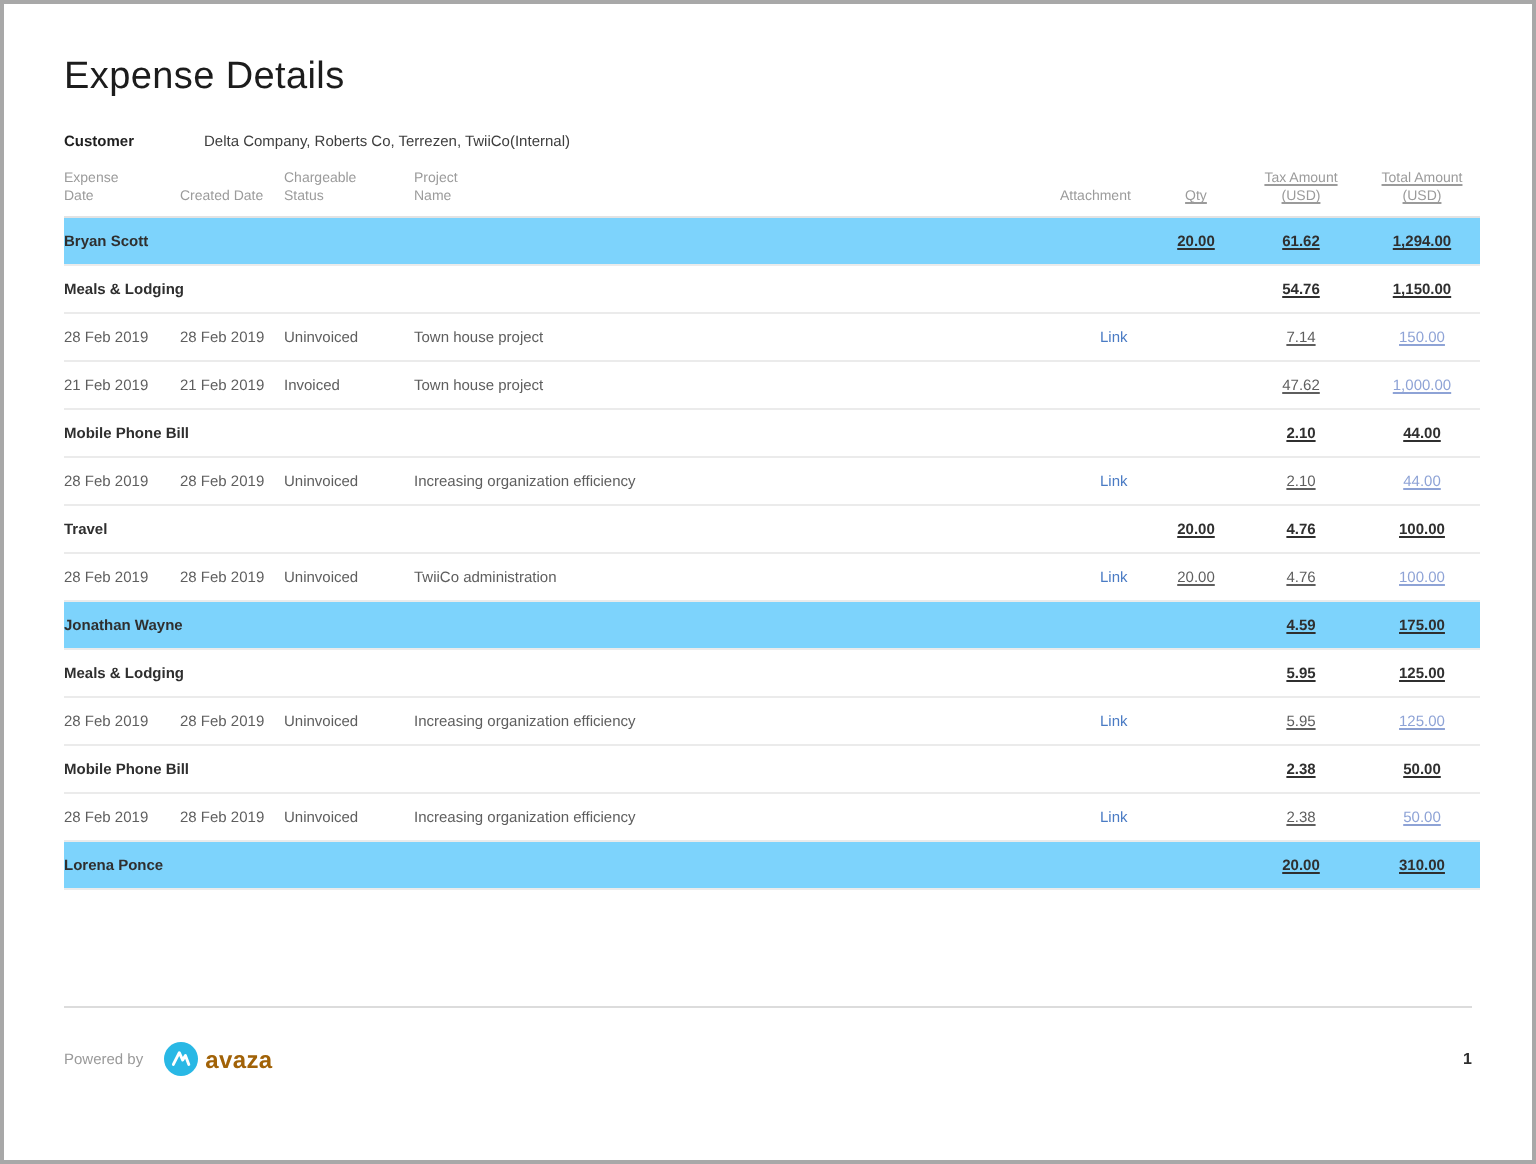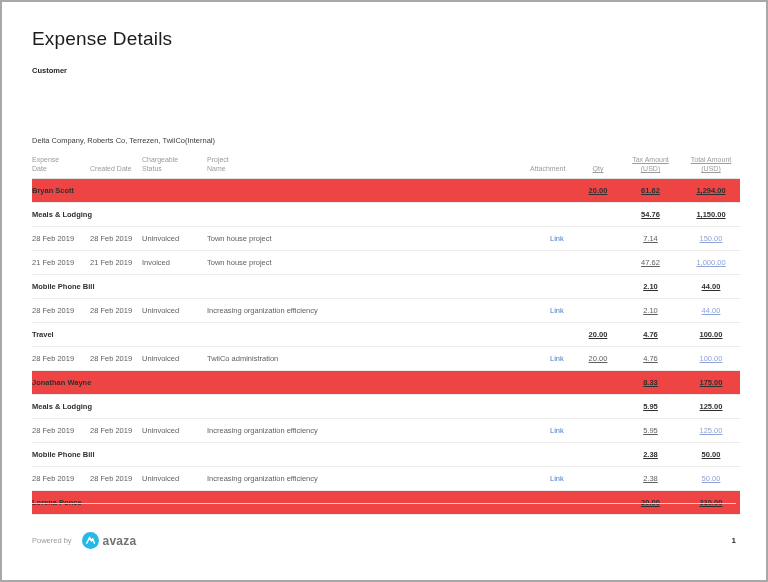--- a/index.html
+++ b/index.html
@@ -54,55 +54,55 @@
   th.r, td.r { text-align:center;text-decoration:underline; }
   th.att, td.att { padding-left:8px; }
   td {
     font-size:7.5px;
     height:24px;
     vertical-align:middle;
     border-bottom:1px solid #ebebeb;
     overflow:hidden;
     white-space:nowrap;
   }
-  tr.t-person td { background:#ef4444; font-weight:bold; color:#2f2f2f; }
+  tr.t-person td { background:#7dd3fc; font-weight:bold; color:#2f2f2f; }
   tr.t-category td { font-weight:bold; color:#2f2f2f; }
   tr.t-detail td { color:#5e5e5e; font-weight:400;margin-left:28px; }
   tr.t-detail td.c-total { color:#8ea3d6; }
   .link { color:#4a7bc4; cursor:pointer;padding-left:20px; }
 
   
   .footer {
     position:absolute;
     left:30px; right:30px;
     top:501px;
     border-top:1px solid #dcdcdc;
-    padding-top:28px;
+    padding-top:17px;
     display:flex;
     align-items:center;
   }
   .powered-by { font-size:7.5px; color:#9a9a9a; margin-right:10px; }
   .brand { display:flex; align-items:center; cursor:pointer; }
   .brand svg { width:17px; height:17px; display:block; }
   .brand-name {
-    font-size:12px; font-weight:bold; color:#737373;
+    font-size:12px; font-weight:bold; color:#a16207;
     margin-left:4px; letter-spacing:.2px;
   }
   .page-num { margin-left:auto; font-size:8px; font-weight:bold; color:#2f2f2f; }
 </style>
 </head>
 <body>
 
 <div class="frame">
   <div class="content">
     <h1 class="page-title">Expense Details</h1>
 
     <div class="filters">
       <div class="filter-row">
-        <div class="filter-left" style="width:auto;flex-direction:column;">
+        <div class="filter-left" style="width:auto;">
           <span class="f-label">Customer</span>
           <span class="f-value">Delta Company, Roberts Co, Terrezen, TwiiCo(Internal)</span>
         </div>
       </div>
     </div>
 
     <table class="report">
       <colgroup>
         <col style="width:58px">
           <col style="width:52px">
@@ -191,21 +191,21 @@
           <td>Uninvoiced</td>
           <td>TwiiCo administration</td>
           <td class="att"><span class="link">Link</span></td>
           <td class="r">20.00</td>
           <td class="r">4.76</td>
           <td class="r c-total">100.00</td>
         </tr>
         <tr class="t-person">
           <td colspan="5">Jonathan Wayne</td>
           <td class="r"></td>
-          <td class="r">8.33</td>
+          <td class="r">4.59</td>
           <td class="r">175.00</td>
         </tr>
         <tr class="t-category">
           <td colspan="5">Meals &amp; Lodging</td>
           <td class="r"></td>
           <td class="r">5.95</td>
           <td class="r">125.00</td>
         </tr>
         <tr class="t-detail">
           <td>28 Feb 2019</td>

